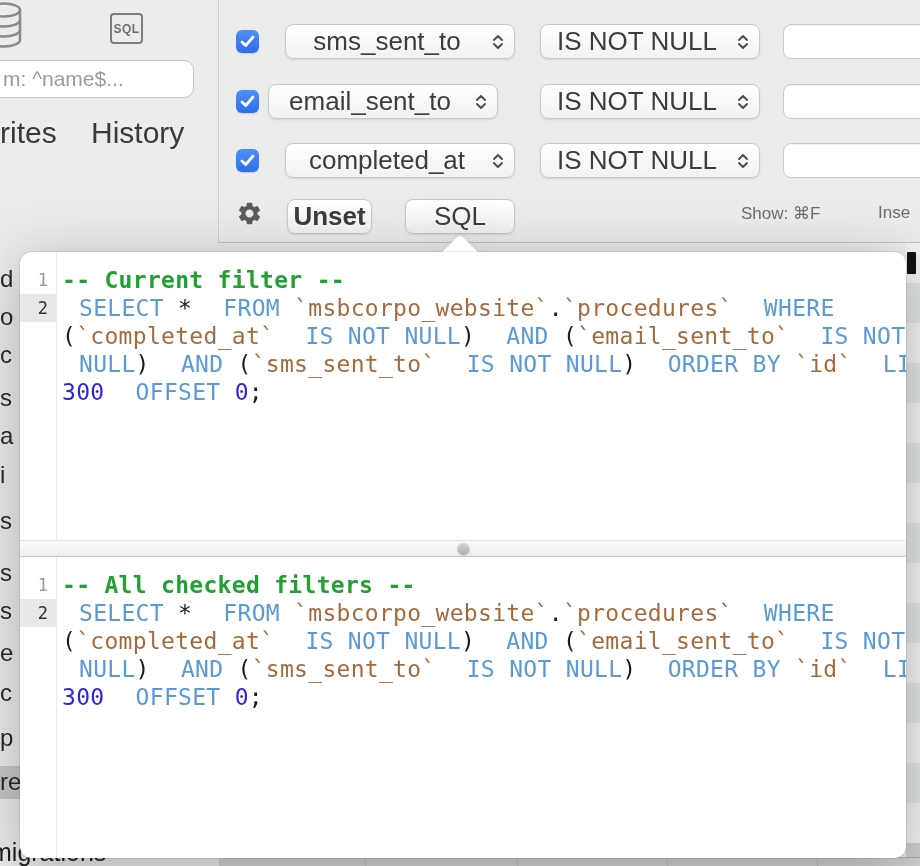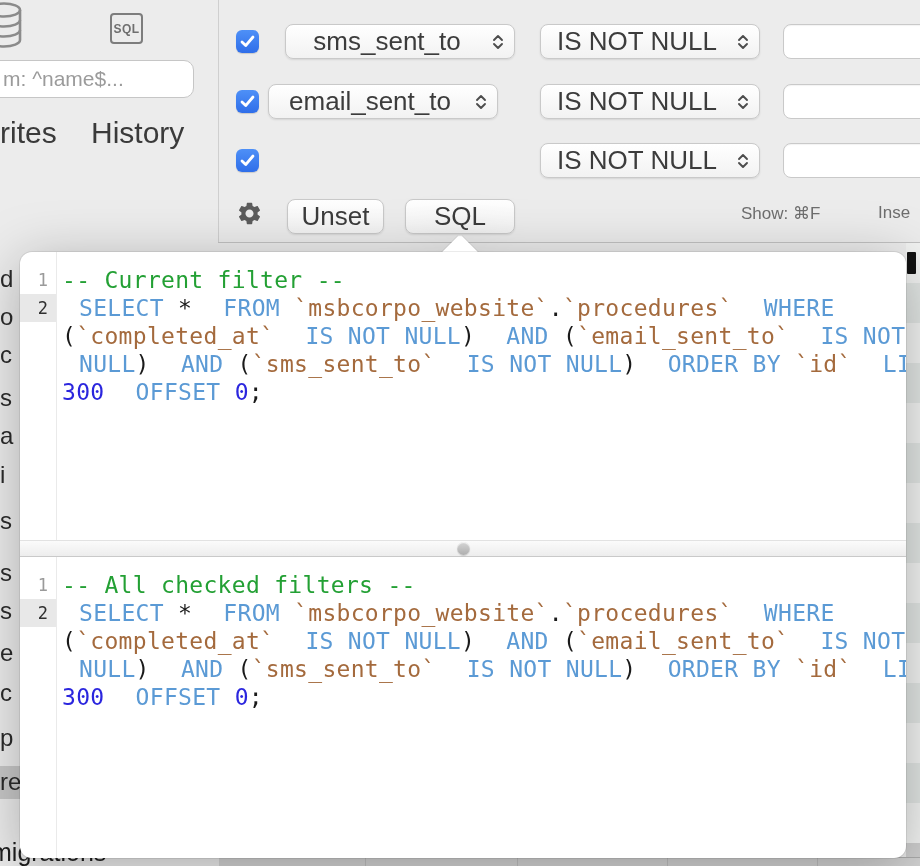--- a/index.html
+++ b/index.html
@@ -29,21 +29,21 @@
   .mac-btn{position:absolute;height:35px;border:1px solid #c9c9c9;border-radius:8px;
            background:linear-gradient(180deg,#ffffff,#f2f2f2);
            box-shadow:0 1px 2px rgba(0,0,0,.10);
            display:flex;align-items:center;justify-content:center;
            font-size:26px;color:#3c3c3c;}
   .select{padding-right:26px;}
   .select .chev{position:absolute;right:9px;top:50%;transform:translateY(-50%);}
   .text-input{position:absolute;height:35px;border:1px solid #c9c9c9;border-radius:8px;background:#fff;
               font-size:20px;padding:0 8px;outline:none;box-shadow:inset 0 1px 1px rgba(0,0,0,.05);}
   .gear{position:absolute;left:236px;top:200px;width:27px;height:27px;}
-  .btn-unset{left:287px;top:199px;width:97px;}
+  .btn-unset{left:287px;top:199px;width:85px;font-weight:bold;}
   .btn-sql{left:405px;top:199px;width:110px;}
   .hint-label{position:absolute;top:203px;font-size:17px;color:#6e6e6e;white-space:nowrap;}
   .hint-show{left:741px;}
   .hint-insert{left:872px;margin-left:6px;}
   .filter-bottom-line{position:absolute;left:218px;top:242px;width:702px;height:1px;background:#c2c2c2;}
 
   
   .right-stripes{position:absolute;left:906px;top:243px;width:14px;height:602px;
     background:repeating-linear-gradient(180deg,#f2f3f2 0 40px,#e2e6e4 40px 80px);}
   .right-scrollbar-frag{position:absolute;left:907px;top:252px;width:9px;height:22px;background:#121212;border-radius:1px;}
@@ -65,21 +65,21 @@
   .pane{display:flex;overflow:hidden;}
   .pane-1{height:288px;}
   .pane-2{flex:1;}
   .gutter{width:37px;border-right:1px solid #eaeaea;padding-top:14px;flex:none;}
   .gut-row{height:28px;line-height:28px;text-align:right;padding-right:8px;
            font-family:"DejaVu Sans Mono","Liberation Mono",monospace;font-size:17px;color:#9a9a9a;}
   .gut-row.cur{background:#e8e8e8;color:#2f2f2f;}
   .code{flex:1;padding:14px 0 0 5px;overflow:hidden;}
   .code-row{height:28px;line-height:28px;white-space:pre;
             font-family:"DejaVu Sans Mono","Liberation Mono",monospace;font-size:23px;letter-spacing:.3px;}
-  .t-c{color:#23a034;} .t-k{color:#5b9ad5;margin-left:17px;} .t-i{color:#a46a3d;} .t-n{color:#2b26de;} .t-p{color:#1a1a1a;}
+  .t-c{color:#23a034;font-weight:bold;} .t-k{color:#5b9ad5;margin-left:17px;} .t-i{color:#a46a3d;} .t-n{color:#2b26de;} .t-p{color:#1a1a1a;}
   .splitter{height:17px;flex:none;background:linear-gradient(180deg,#fbfbfb,#ededed);
             border-top:1px solid #e2e2e2;border-bottom:1px solid #c9c9c9;
             display:flex;align-items:center;justify-content:center;}
   .grip{width:13px;height:13px;border-radius:50%;background:linear-gradient(180deg,#d6d6d6,#aeaeae);
         box-shadow:inset 0 1px 1px rgba(255,255,255,.8),0 1px 1px rgba(0,0,0,.15);}
 </style>
 </head>
 <body>
 
 <div class="screen">
@@ -140,20 +140,26 @@
     <span>IS NOT NULL</span>
     <svg class="chev" width="14" height="18" viewBox="0 0 14 18">
       <path d="M3 7 L7 3 L11 7 M3 11 L7 15 L11 11" fill="none" stroke="#4d4d4d" stroke-width="1.9" stroke-linecap="round" stroke-linejoin="round"></path>
     </svg>
   </div>
   <input class="text-input" style="left: 783px; top: 84px; width: 150px;" value="">
 
   <div class="checkbox" style="left:236px;top:149px;">
     <svg width="15" height="13" viewBox="0 0 15 13">
       <polyline points="2,7 5.7,10.6 13,2" fill="none" stroke="#fff" stroke-width="2.8" stroke-linecap="round" stroke-linejoin="round"></polyline>
+    </svg>
+  </div>
+  <div class="mac-btn select" style="left:285px;top:143px;width:230px;">
+    <span>completed_at</span>
+    <svg class="chev" width="14" height="18" viewBox="0 0 14 18">
+      <path d="M3 7 L7 3 L11 7 M3 11 L7 15 L11 11" fill="none" stroke="#4d4d4d" stroke-width="1.9" stroke-linecap="round" stroke-linejoin="round"></path>
     </svg>
   </div>
   <div class="mac-btn select" style="left:540px;top:143px;width:220px;">
     <span>IS NOT NULL</span>
     <svg class="chev" width="14" height="18" viewBox="0 0 14 18">
       <path d="M3 7 L7 3 L11 7 M3 11 L7 15 L11 11" fill="none" stroke="#4d4d4d" stroke-width="1.9" stroke-linecap="round" stroke-linejoin="round"></path>
     </svg>
   </div>
   <input class="text-input" style="left: 783px; top: 143px; width: 150px;" value="">
 

